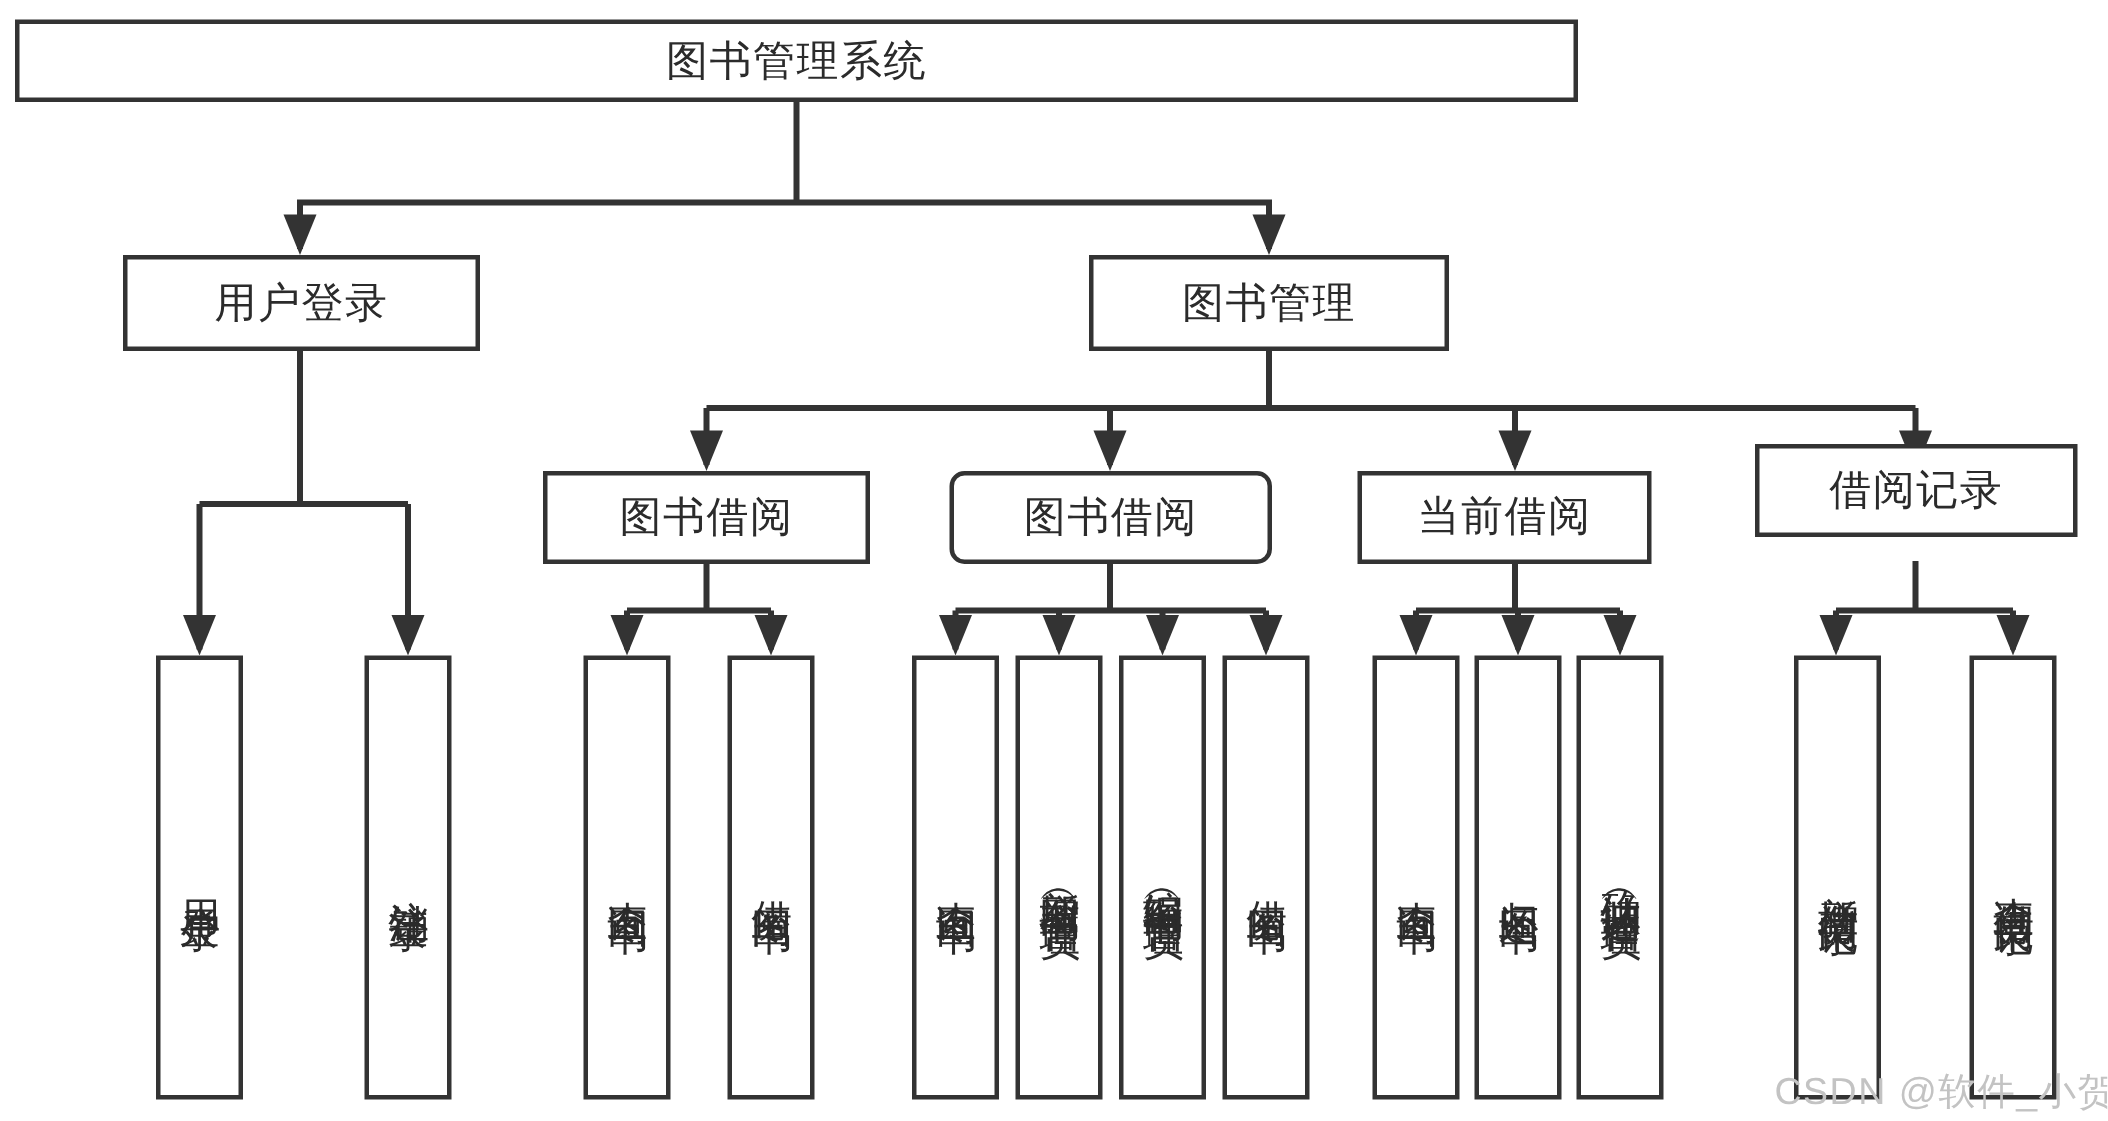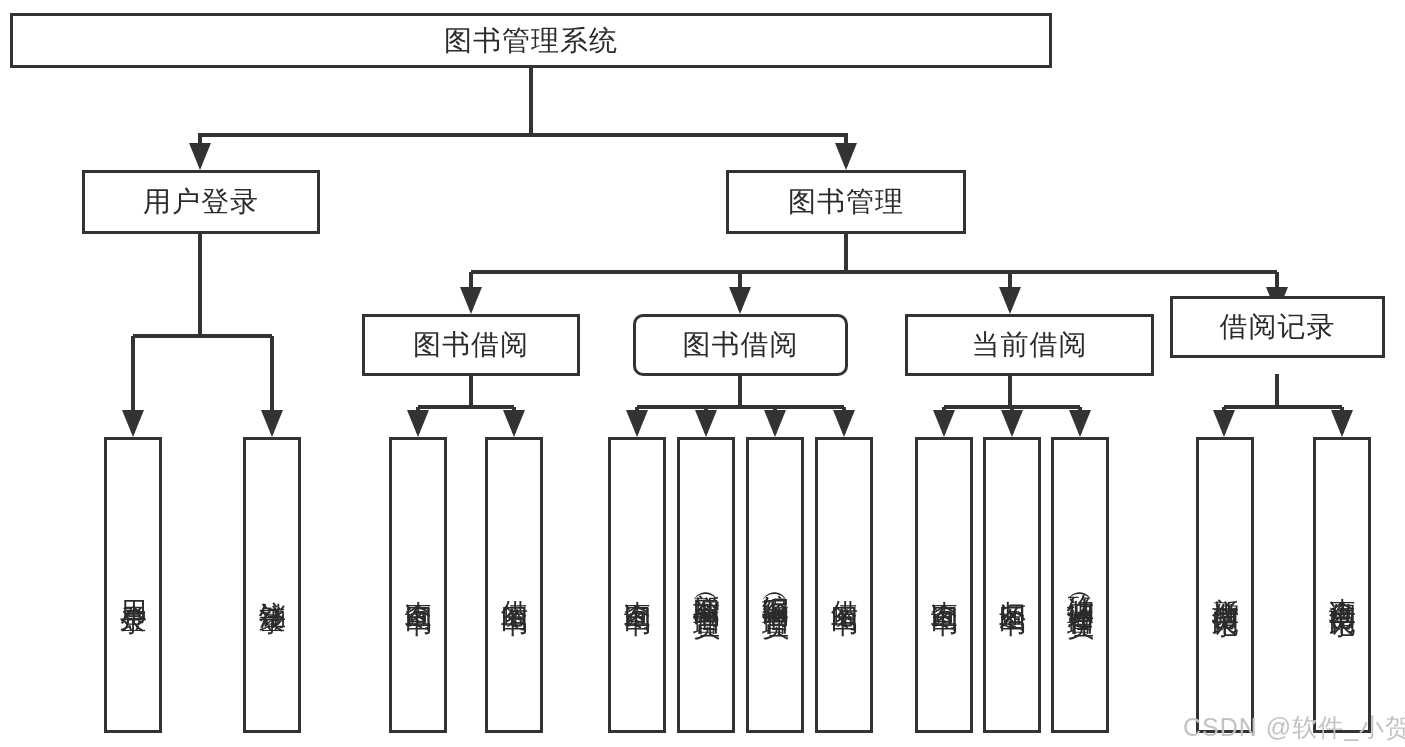--- a/index.html
+++ b/index.html
@@ -45,21 +45,21 @@
     text-orientation: mixed;
     font-size: 27px;
     letter-spacing: 3px;
   }
   
   .n-root           { left: 10px;   top: 13px;  width: 1042px; height: 55px; }
   .n-user-login     { left: 82px;   top: 170px; width: 238px;  height: 64px; }
   .n-book-mgmt      { left: 726px;  top: 170px; width: 240px;  height: 64px; }
   .n-new-book       { left: 362px;  top: 314px; width: 218px;  height: 62px; }
   .n-book-borrow    { left: 633px;  top: 314px; width: 215px;  height: 62px; border-radius: 10px; }
-  .n-current-borrow { left: 905px;  top: 314px; width: 249px;  height: 62px; font-family: Liberation Serif, serif; }
+  .n-current-borrow { left: 905px;  top: 314px; width: 196px;  height: 62px; font-family: Liberation Serif, serif; }
   .n-borrow-record  { left: 1170px; top: 296px; width: 215px;  height: 62px; }
   
   .v1  { left: 104px; }
   .v2  { left: 243px; }
   .v3  { left: 389px; }
   .v4  { left: 485px; }
   .v5  { left: 608px; }
   .v6  { left: 677px; }
   .v7  { left: 746px; }
   .v8  { left: 815px; }

